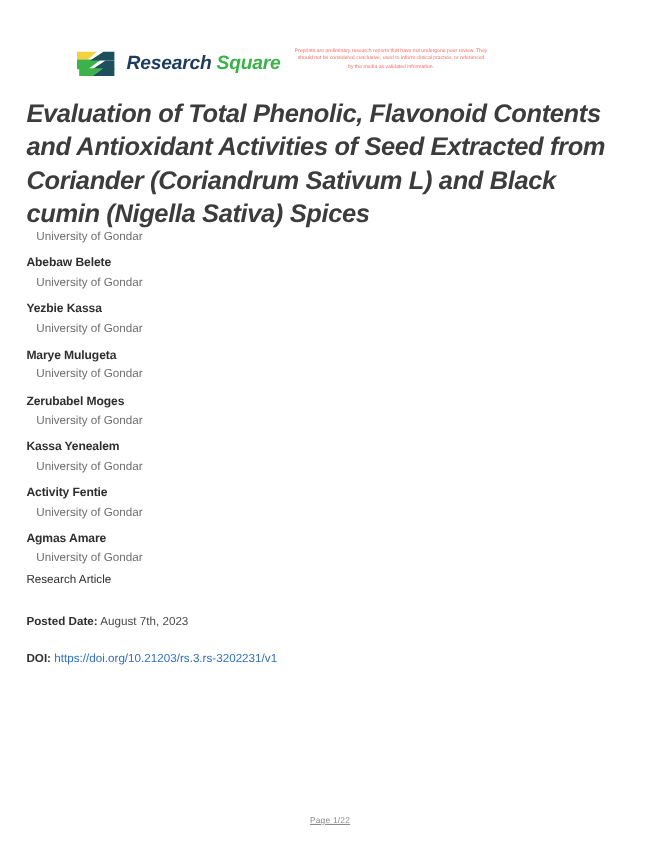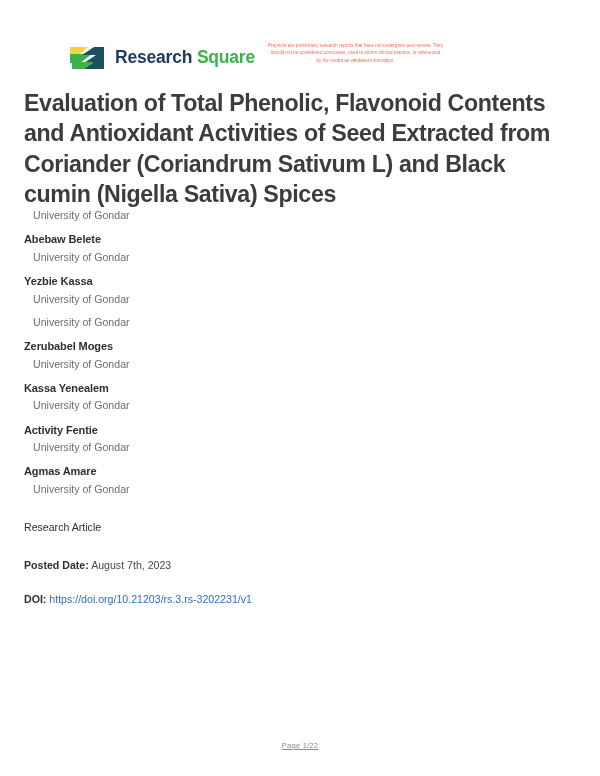--- a/index.html
+++ b/index.html
@@ -43,20 +43,21 @@
     width: 38px;
     height: 28px;
     display: block;
   }
   .brand-word {
     font-size: 17.5px;
     font-weight: bold;
     letter-spacing: -0.2px;
     white-space: nowrap;
     line-height: 1;
+    font-style: italic;
   }
   .brand-word .w1 { color: #1d3b5c; }
   .brand-word .w2 { color: #3bb24a; }
 
   .disclaimer {
     position: absolute;
     left: 268px;
     top: 2px;
     width: 175px;
     color: #f4392f;
@@ -73,20 +74,21 @@
   .title {
     position: absolute;
     left: 24px;
     top: 88px;
     width: 552px;
     font-size: 23.2px;
     line-height: 1.31;
     font-weight: bold;
     color: #3c3c3c;
     letter-spacing: -0.35px;
+    font-style: italic;
   }
 
   
   .authors {
     position: absolute;
     left: 24px;
     top: 205px;
     width: 540px;
   }
   .author-block { margin-bottom: 9.5px; }
@@ -198,20 +200,21 @@
       <div class="author-name">Abebaw Belete</div>
       <div class="affil">University of Gondar</div>
     </div>
 
     <div class="author-block">
       <div class="author-name">Yezbie Kassa</div>
       <div class="affil">University of Gondar</div>
     </div>
 
     <div class="author-block">
+      <div class="author-name">Marye Mulugeta</div>
       <div class="affil">University of Gondar</div>
     </div>
 
     <div class="author-block">
       <div class="author-name">Zerubabel Moges</div>
       <div class="affil">University of Gondar</div>
     </div>
 
     <div class="author-block">
       <div class="author-name">Kassa Yenealem</div>

